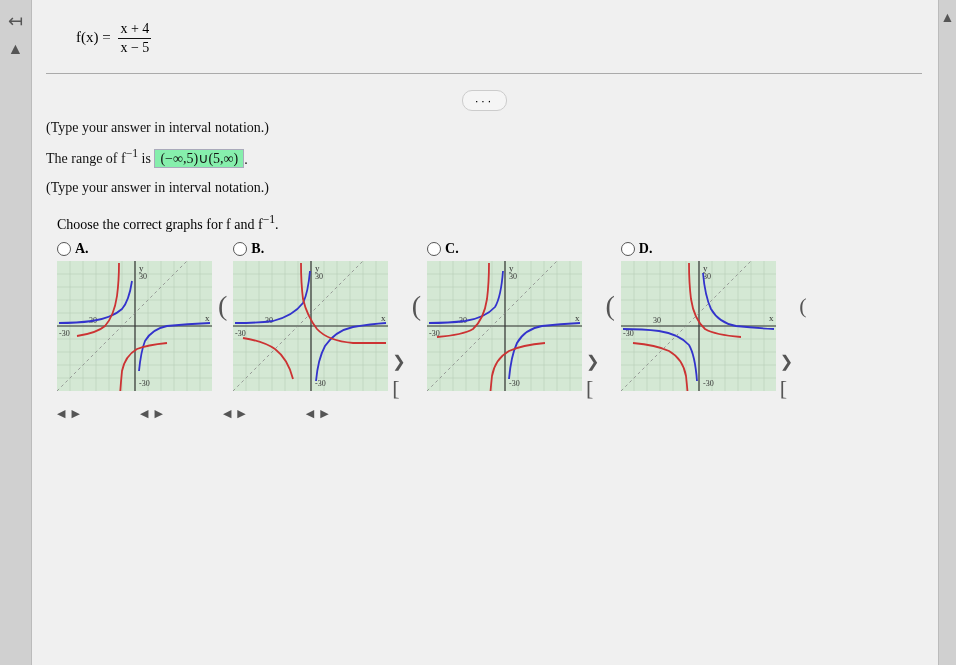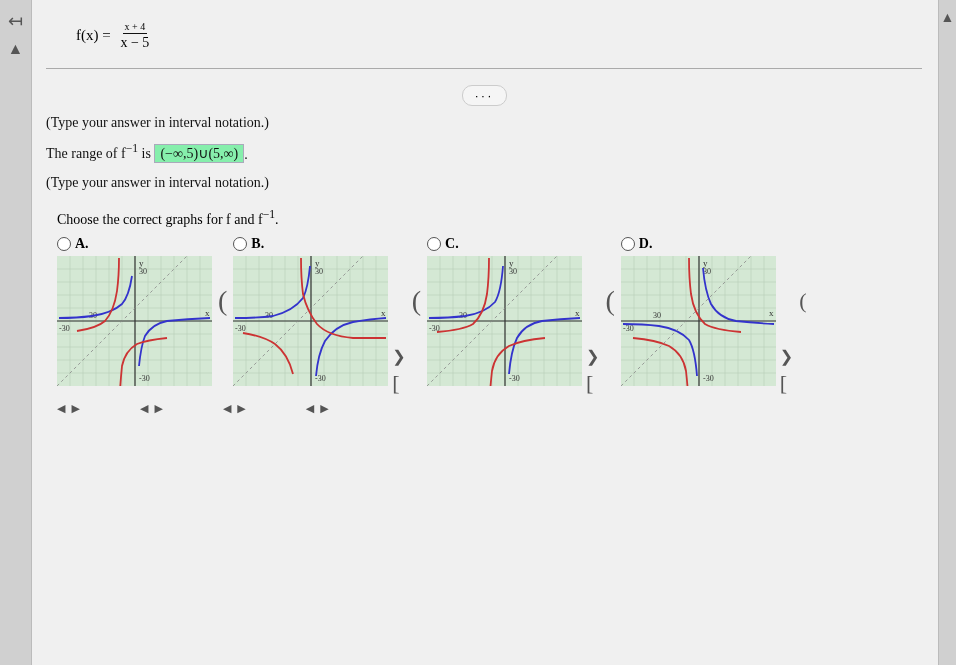--- a/index.html
+++ b/index.html
@@ -54,21 +54,21 @@
       display: inline-flex;
       flex-direction: column;
       align-items: center;
       vertical-align: middle;
       margin-left: 4px;
     }
 
     .fraction .numerator {
       border-bottom: 1px solid #111;
       padding: 0 2px;
-      font-size: 10px;
+      font-size: 14px;
       line-height: 1.3;
     }
 
     .fraction .denominator {
       padding: 0 2px;
       font-size: 14px;
       line-height: 1.3;
     }
 
     .divider-line {

